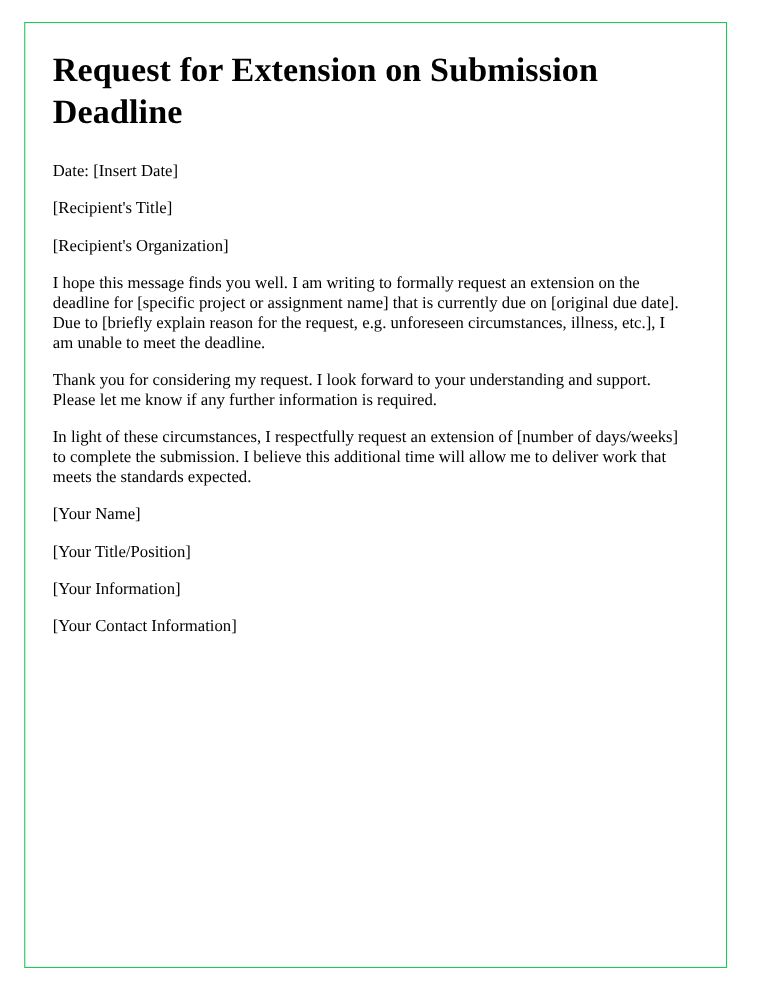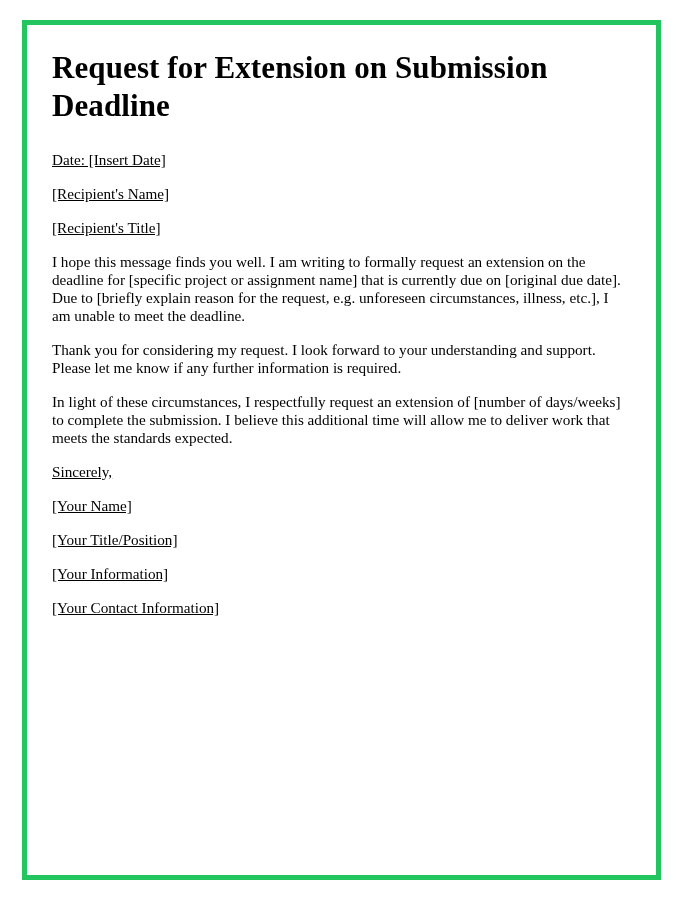--- a/index.html
+++ b/index.html
@@ -13,21 +13,21 @@
     overflow: hidden;
     font-family: "Liberation Serif", "DejaVu Serif", serif;
     color: #000000;
   }
   .page-frame {
     position: absolute;
     left: 22px;
     top: 20px;
     width: 639px;
     height: 860px;
-    border: 5px solid #22c55e;
+    border: 1px solid #22c55e;
     background: #ffffff;
     box-sizing: border-box;
   }
   .page-content {
     position: absolute;
     left: 25px;
     top: 24px;
     width: 588px;
   }
   .doc-title {
@@ -37,54 +37,52 @@
     line-height: 38px;
     margin: 0 0 26px 0;
     letter-spacing: 0.1px;
     color: #000000;
   }
   .doc-line {
     font-size: 15.2px;
     line-height: 18px;
     margin: 0 0 16px 0;
     color: #000000;
-    text-decoration: underline;
   }
   .doc-para {
     font-size: 15.2px;
     line-height: 18px;
     margin: 0 12px 16px 0;
     text-align: left;
     color: #000000;
   }
 </style>
 </head>
 <body>
 
 <div class="page-frame">
   <div class="page-content">
 
     <h1 class="doc-title">Request for Extension on Submission Deadline</h1>
 
     <p class="doc-line">Date: [Insert Date]</p>
 
-    <p class="doc-line">[Recipient's Name]</p>
 
     <p class="doc-line">[Recipient's Title]</p>
 
+    <p class="doc-line">[Recipient's Organization]</p>
 
 
 
     <p class="doc-para">I hope this message finds you well. I am writing to formally request an extension on the deadline for [specific project or assignment name] that is currently due on [original due date]. Due to [briefly explain reason for the request, e.g. unforeseen circumstances, illness, etc.], I am unable to meet the deadline.</p>
 
     <p class="doc-para">Thank you for considering my request. I look forward to your understanding and support. Please let me know if any further information is required.</p>
 
     <p class="doc-para">In light of these circumstances, I respectfully request an extension of [number of days/weeks] to complete the submission. I believe this additional time will allow me to deliver work that meets the standards expected.</p>
 
-    <p class="doc-line">Sincerely,</p>
 
     <p class="doc-line">[Your Name]</p>
 
     <p class="doc-line">[Your Title/Position]</p>
 
     <p class="doc-line">[Your Information]</p>
 
     <p class="doc-line">[Your Contact Information]</p>
 
   </div>

